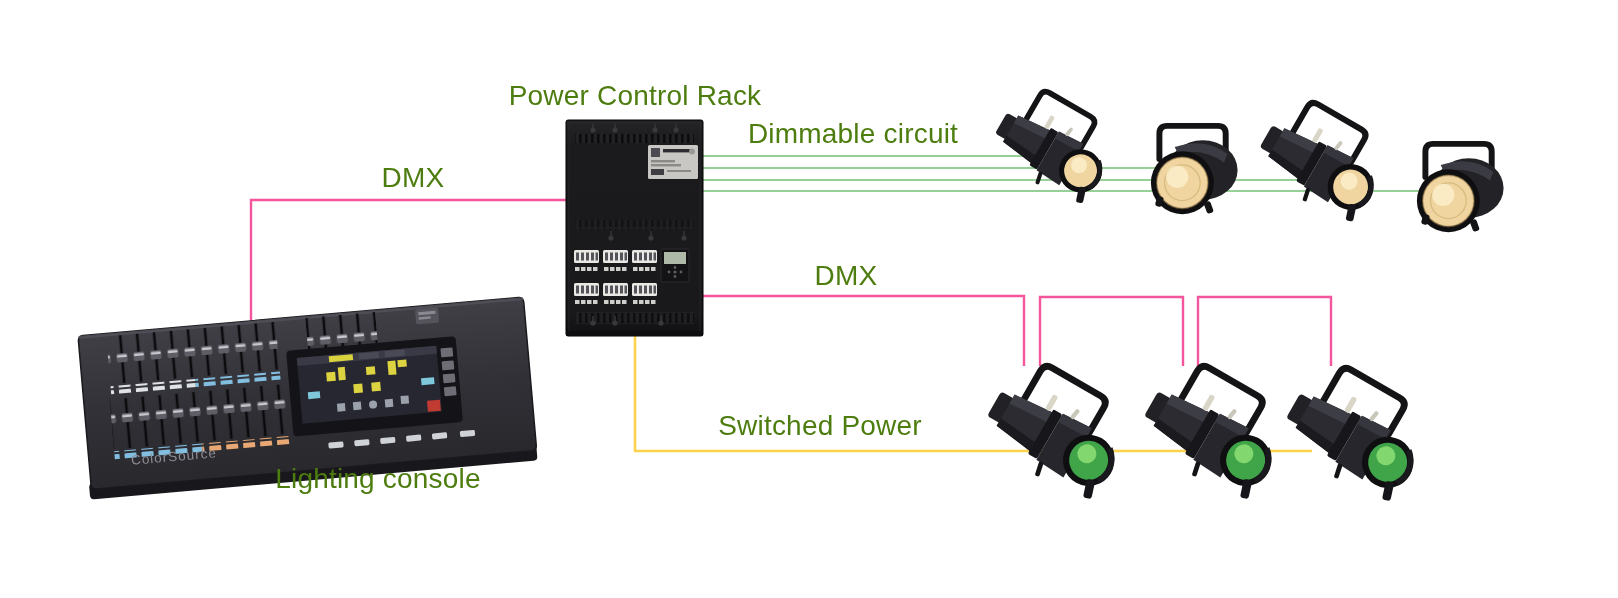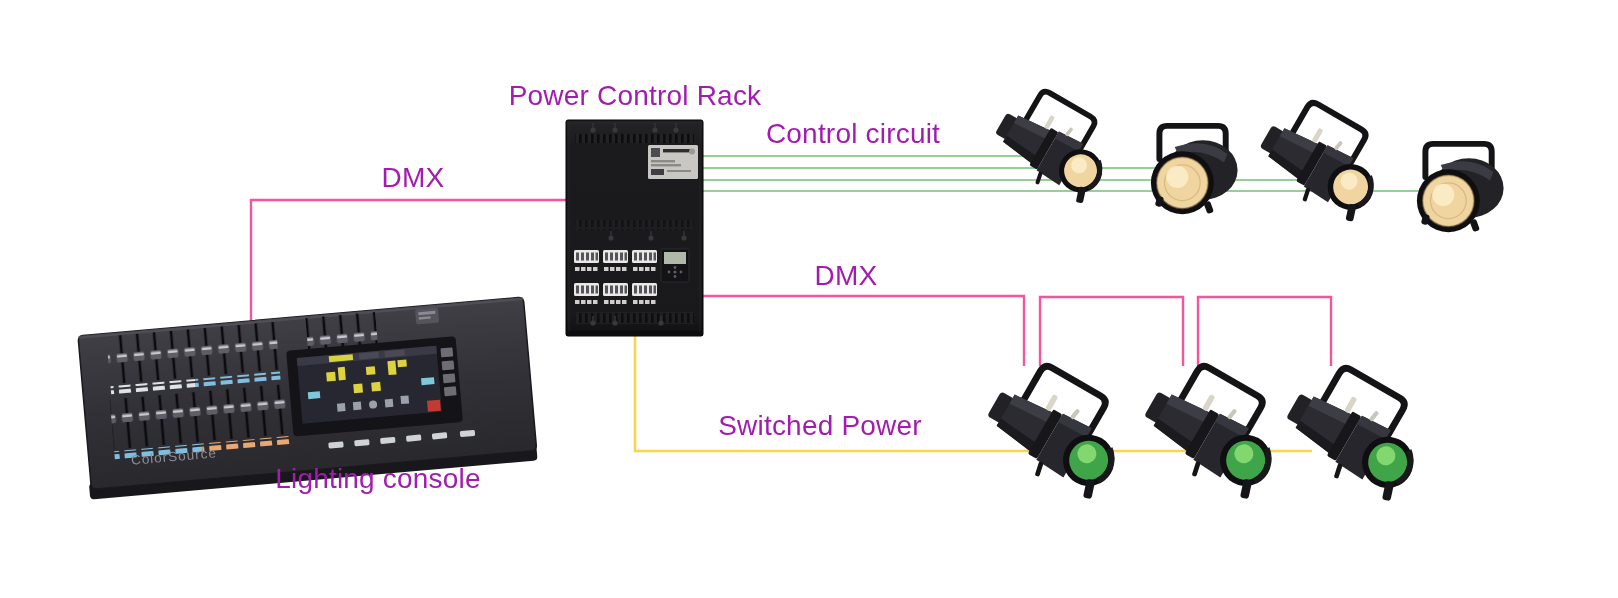--- a/index.html
+++ b/index.html
@@ -1,19 +1,19 @@
 <!DOCTYPE html>
 <html><head>
 <meta charset="utf-8">
 <style>
   html,body{margin:0;padding:0;background:#ffffff;}
   #scene{position:relative;width:1618px;height:598px;background:#ffffff;overflow:hidden;
          font-family:"Liberation Sans",sans-serif;}
   .label{position:absolute;transform:translateX(-50%);white-space:nowrap;
-         color:#a21caf;font-size:28px;letter-spacing:0.2px;}
+         color:#4d7c0f;font-size:28px;letter-spacing:0.2px;}
   svg{position:absolute;left:0;top:0;}
 </style>
 </head>
 <body>
 
 <div id="scene">
 
   <svg width="1618" height="598" viewBox="0 0 1618 598">
     <defs>
       <linearGradient id="rackGrad" x1="0" y1="0" x2="0" y2="1">
@@ -260,20 +260,20 @@
       </g>
 
       <text x="42" y="133" font-family="Liberation Sans, sans-serif" font-size="13.5" letter-spacing="1" fill="#8f8e96">ColorSource</text>
     </g>
   </svg>
 
   <div class="label" style="left:635px;top:80px;">Power Control Rack</div>
 
   <div class="label" style="left:413px;top:162px;">DMX</div>
 
-  <div class="label" style="left:853px;top:118px;">Control circuit</div>
+  <div class="label" style="left:853px;top:118px;">Dimmable circuit</div>
 
   <div class="label" style="left:846px;top:260px;">DMX</div>
 
   <div class="label" style="left:378px;top:463px;">Lighting console</div>
 
   <div class="label" style="left:820px;top:410px;">Switched Power</div>
 </div>
 
 </body></html>

